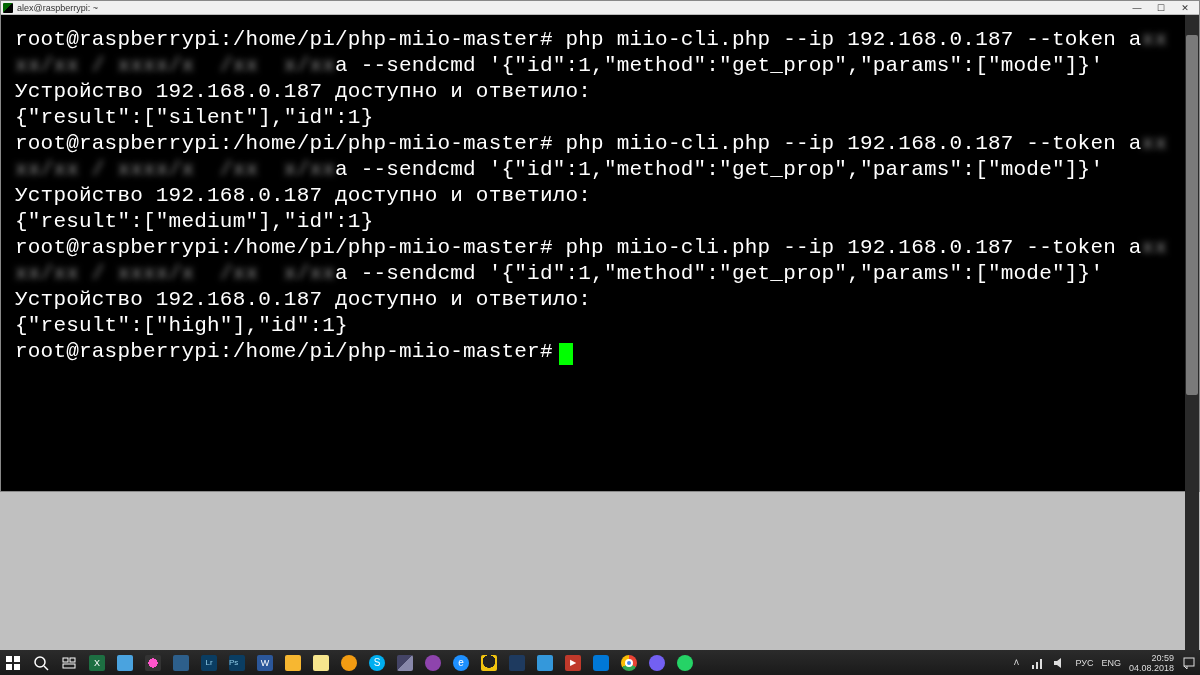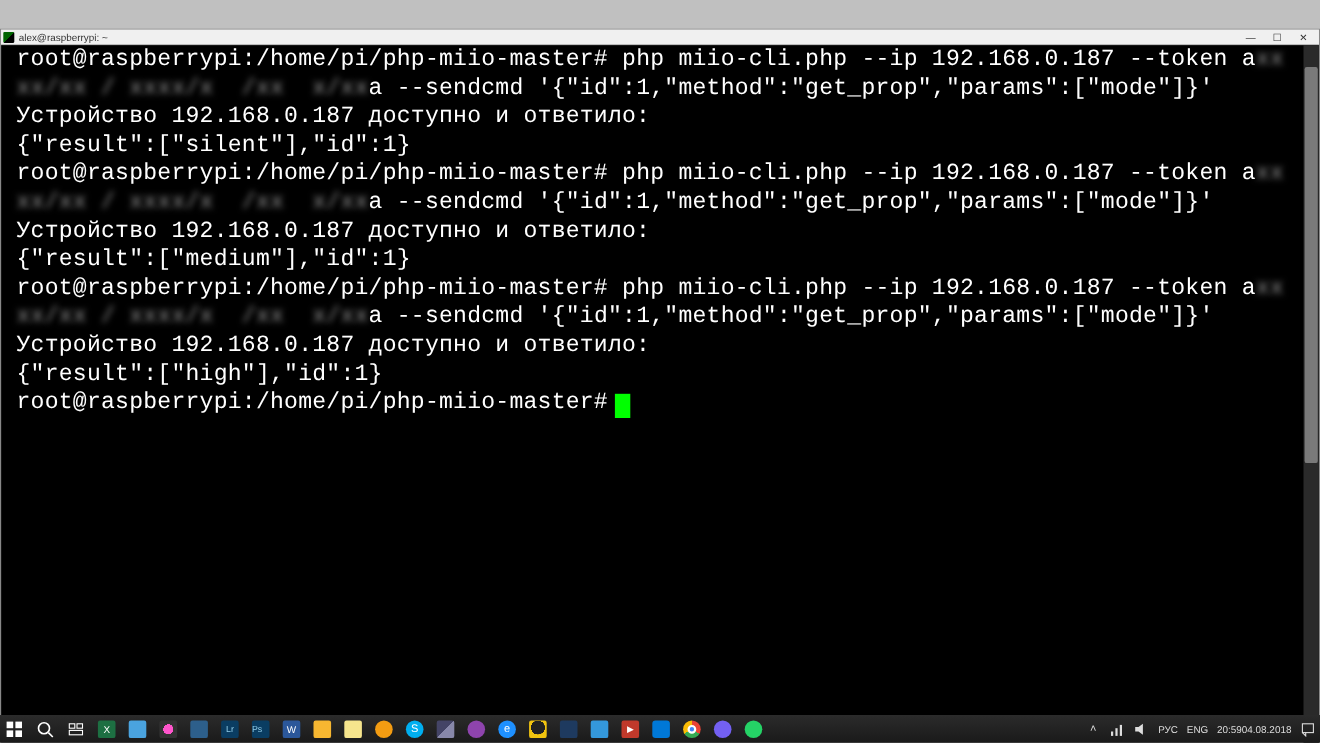--- a/index.html
+++ b/index.html
@@ -1,33 +1,33 @@
 <!DOCTYPE html>
 <html><head>
 <meta charset="utf-8">
 <style>
   * { margin: 0; padding: 0; box-sizing: border-box; }
   html, body { width: 1200px; height: 675px; overflow: hidden; font-family: "Segoe UI", Tahoma, sans-serif; background: #c0c0c0; }
   .window {
-    position: absolute; left: 0; top: 0; width: 1200px; height: 650px;
-    background: #e5e5e5; border: 1px solid #888; display: flex; flex-direction: column; margin-top: 26px;
+    position: absolute; left: 0; top: 0; width: 1200px; height: 492px;
+    background: #1d4ed8; border: 1px solid #888; display: flex; flex-direction: column;
   }
   .titlebar {
     height: 14px; background: #f0f0f0; display: flex; align-items: center;
     justify-content: space-between; font-size: 9px; color: #333; padding: 0 2px;
     border-bottom: 1px solid #bbb;
   }
   .titlebar-left { display: flex; align-items: center; gap: 4px; }
   .putty-icon { width: 10px; height: 10px; background: linear-gradient(135deg,#006400 50%,#000 50%); border-radius: 1px; }
   .titlebar-btns { display: flex; gap: 0; }
   .tbtn { width: 24px; height: 12px; display: flex; align-items: center; justify-content: center; font-size: 9px; color: #333; }
   .tbtn.close { color: #333; }
   .terminal {
     flex: 1; background: #000; color: #fff; font-family: "Consolas","Courier New",monospace;
-    font-size: 21px; line-height: 26px; padding: 1px 14px; white-space: pre-wrap; word-break: break-all;
+    font-size: 21px; line-height: 26px; padding: 12px 14px; white-space: pre-wrap; word-break: break-all;
     position: relative; letter-spacing: 0.2px;
   }
   .scrollbar-v {
     position: absolute; right: 0; top: 14px; width: 14px; height: 636px;
     background: #2a2a2a;
   }
   .scrollbar-thumb {
     position: absolute; left: 1px; width: 12px; top: 20px; height: 360px;
     background: #7a7a7a; border-radius: 2px;
   }
@@ -39,21 +39,21 @@
   .taskbar {
     position: absolute; left: 0; bottom: 0; width: 1200px; height: 25px;
     background: linear-gradient(#2b2b2b,#1a1a1a); display: flex; align-items: center;
     justify-content: space-between; padding: 0 4px;
   }
   .tb-left { display: flex; align-items: center; gap: 10px; }
   .tb-icon { width: 18px; height: 18px; display: flex; align-items: center; justify-content: center; font-size: 12px; color: #e6e6e6; }
   .tb-icon svg { width: 16px; height: 16px; }
   .tb-right { display: flex; align-items: center; gap: 8px; color: #ddd; font-size: 9px; }
   .tb-right .tray-icon { width: 14px; height: 14px; display: flex; align-items: center; justify-content: center; font-size: 10px; }
-  .clock { display: flex; flex-direction: row; align-items: flex-end; line-height: 10px; font-size: 9px; color: #ddd; }
+  .clock { display: flex; flex-direction: column; align-items: flex-end; line-height: 10px; font-size: 9px; color: #ddd; }
   .col-box { width: 16px; height: 16px; border-radius: 2px; }
 </style>
 </head>
 <body>
 
 <div class="window">
   <div class="titlebar">
     <div class="titlebar-left">
       <span class="putty-icon"></span>
       <span>alex@raspberrypi: ~</span>

